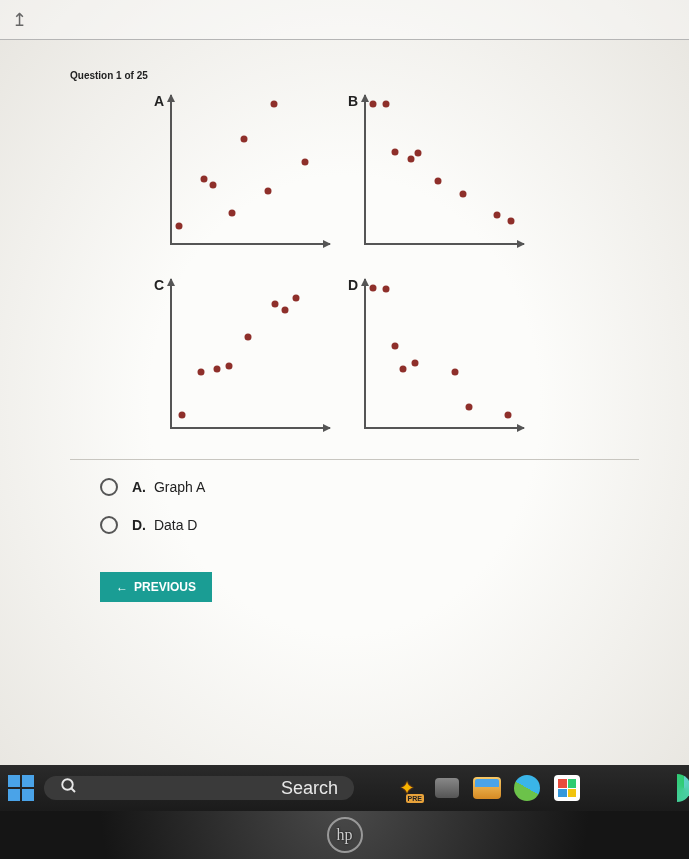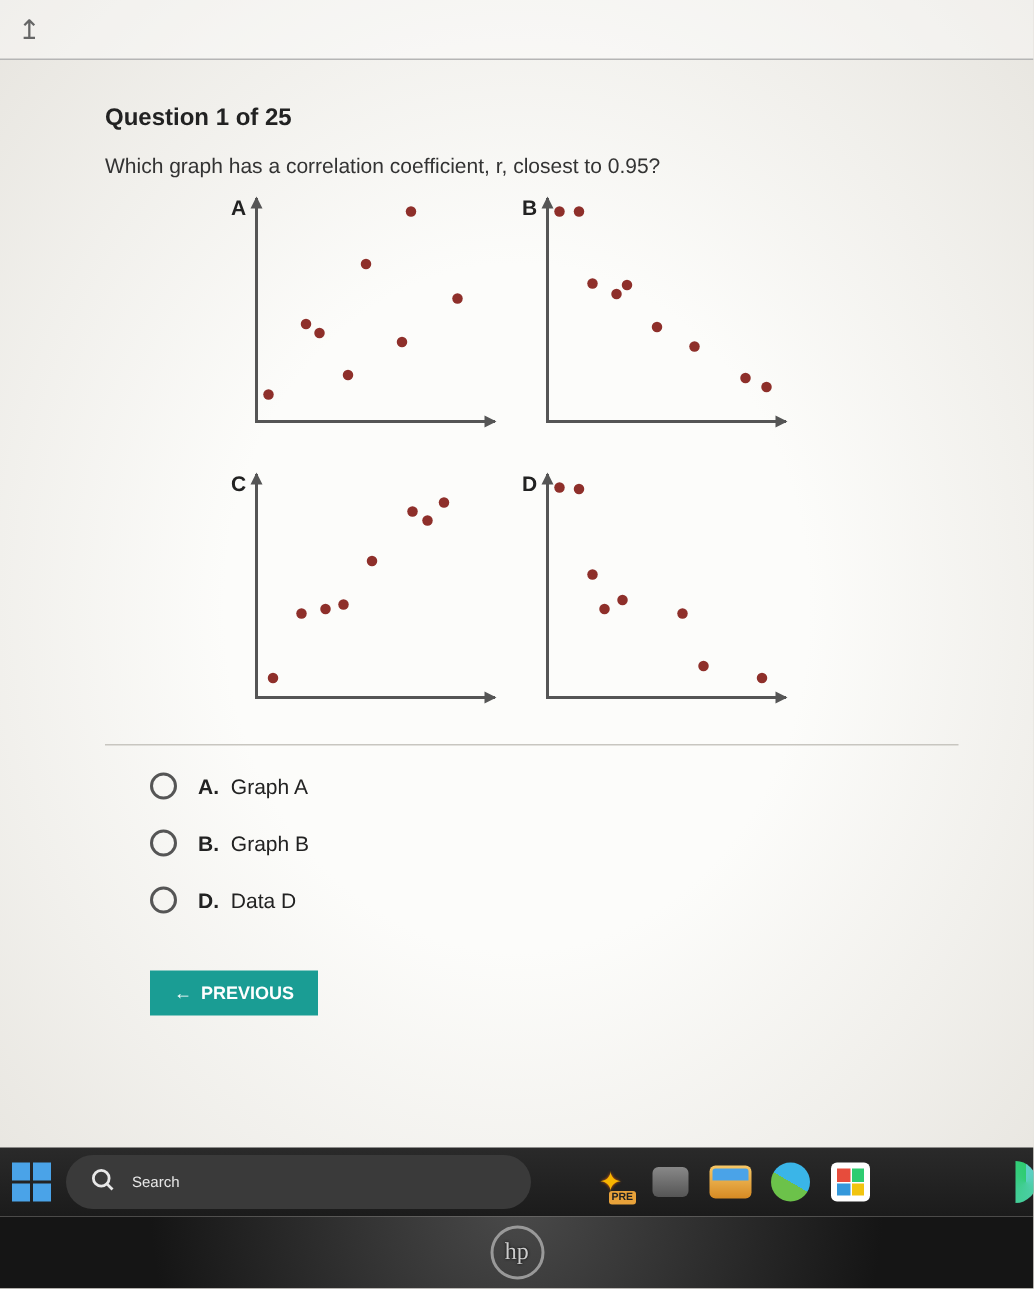--- a/index.html
+++ b/index.html
@@ -30,21 +30,21 @@
     }
     .top-header .arrow-up { font-size: 18px; color: #666; }
     .top-header .test-code { font-weight: bold; color: #3a3a3a; }
     .top-header .test-label { font-weight: bold; color: #3a3a3a; }
     .top-header .test-topic { color: #555; font-weight: 400; }
 
     .content {
       padding: 30px 50px 10px 70px;
     }
     .question-title {
-      font-size: 16px;
+      font-size: 10px;
       font-weight: bold;
       color: #222;
       margin-bottom: 14px;
     }
     .question-text {
       font-size: 14px;
       color: #333;
       margin-bottom: 14px;
     }
 
@@ -163,28 +163,29 @@
       width: 26px; height: 26px;
       display: grid;
       grid-template-columns: 1fr 1fr;
       grid-template-rows: 1fr 1fr;
       gap: 2px;
     }
     .win-icon div { background: #4aa3e8; }
     .search-pill {
       background: #3a3a3a;
       border-radius: 22px;
-      height: 36px;
+      height: 24px;
       flex: 0 0 310px;
       display: flex;
       align-items: center;
       padding: 0 16px;
       color: #e8e8e8;
-      font-size: 10px;
+      font-size: 18px;
       gap: 10px;
+      justify-content: space-between;
     }
     .tb-spacer { flex: 0 0 18px; }
     .tb-icon {
       width: 30px; height: 30px;
       border-radius: 6px;
       display: flex; align-items: center; justify-content: center;
       font-size: 18px;
     }
     .ic1 { color: #f7b500; text-shadow: 0 0 2px #ff6a00; }
     .ic2 { background: linear-gradient(#888,#555); border-radius:4px; width:24px;height:20px; }
@@ -217,21 +218,20 @@
 </head>
 <body>
 
 <div class="page">
   <div class="top-header">
     <span class="arrow-up">↥</span>
   </div>
 
   <div class="content">
     <div class="question-title">Question 1 of 25</div>
-    <div class="question-text">Which graph has a correlation coefficient, r, closest to 0.95?</div>
 
     <div class="charts" id="charts-grid">
         <div class="chart">
           <div class="chart-label">A</div>
           <div class="axis-y"></div>
           <div class="axis-x"></div>
           <div class="pt" style="left: 19.3px; top: 130.6px;"></div>
           <div class="pt" style="left: 44.1px; top: 84.2px;"></div>
           <div class="pt" style="left: 53.4px; top: 90px;"></div>
           <div class="pt" style="left: 72px; top: 117.55px;"></div>
@@ -281,24 +281,20 @@
           <div class="pt" style="left: 154.15px; top: 136.4px;"></div>
         </div>
       </div>
 
     <hr class="hr">
 
     <div class="options" id="options">
         <div class="option">
           <div class="radio"></div>
           <div><span class="opt-letter">A.</span><span> Graph A</span></div>
-        </div>
-        <div class="option">
-          <div class="radio"></div>
-          <div><span class="opt-letter">B.</span><span> Graph B</span></div>
         </div>
         <div class="option">
           <div class="radio"></div>
           <div><span class="opt-letter">D.</span><span> Data D</span></div>
         </div>
       </div>
 
     <button class="prev-btn">
       <span>←</span>
       <span>PREVIOUS</span>

